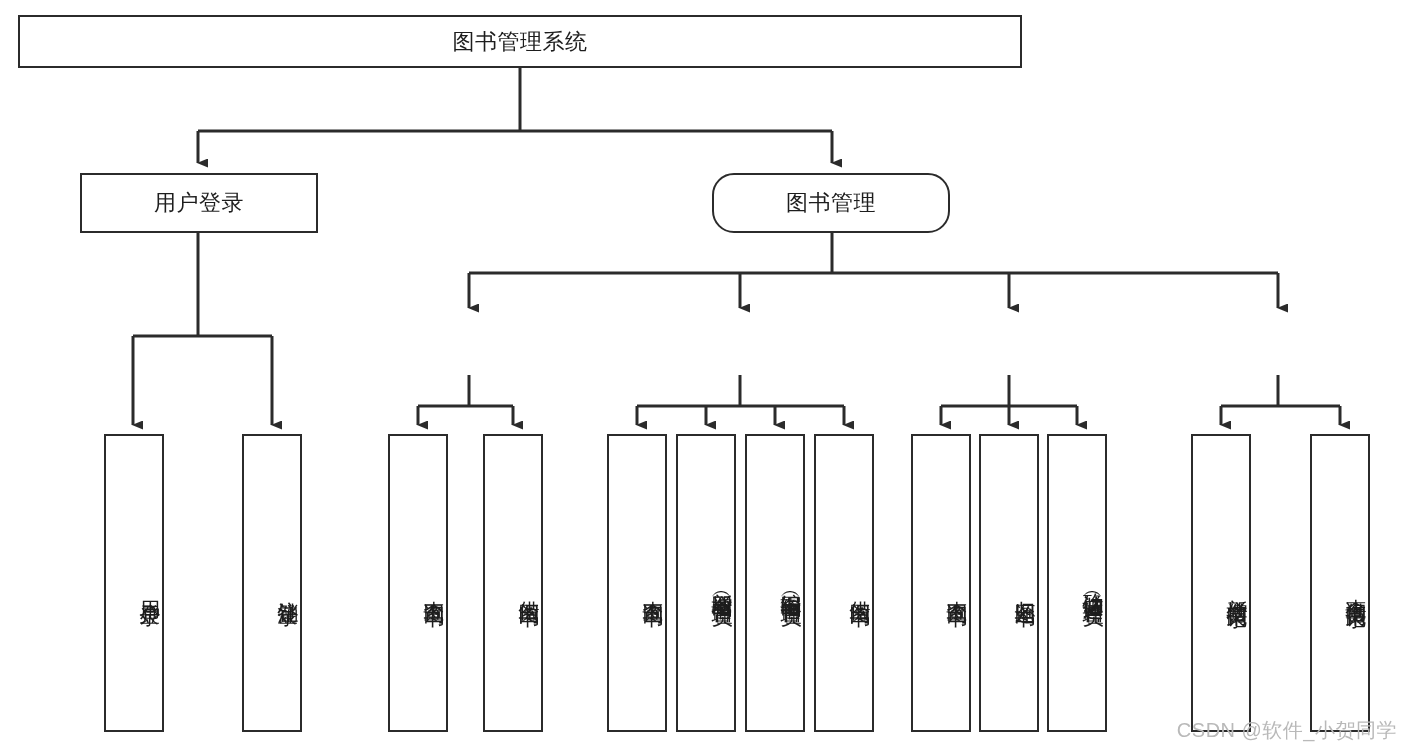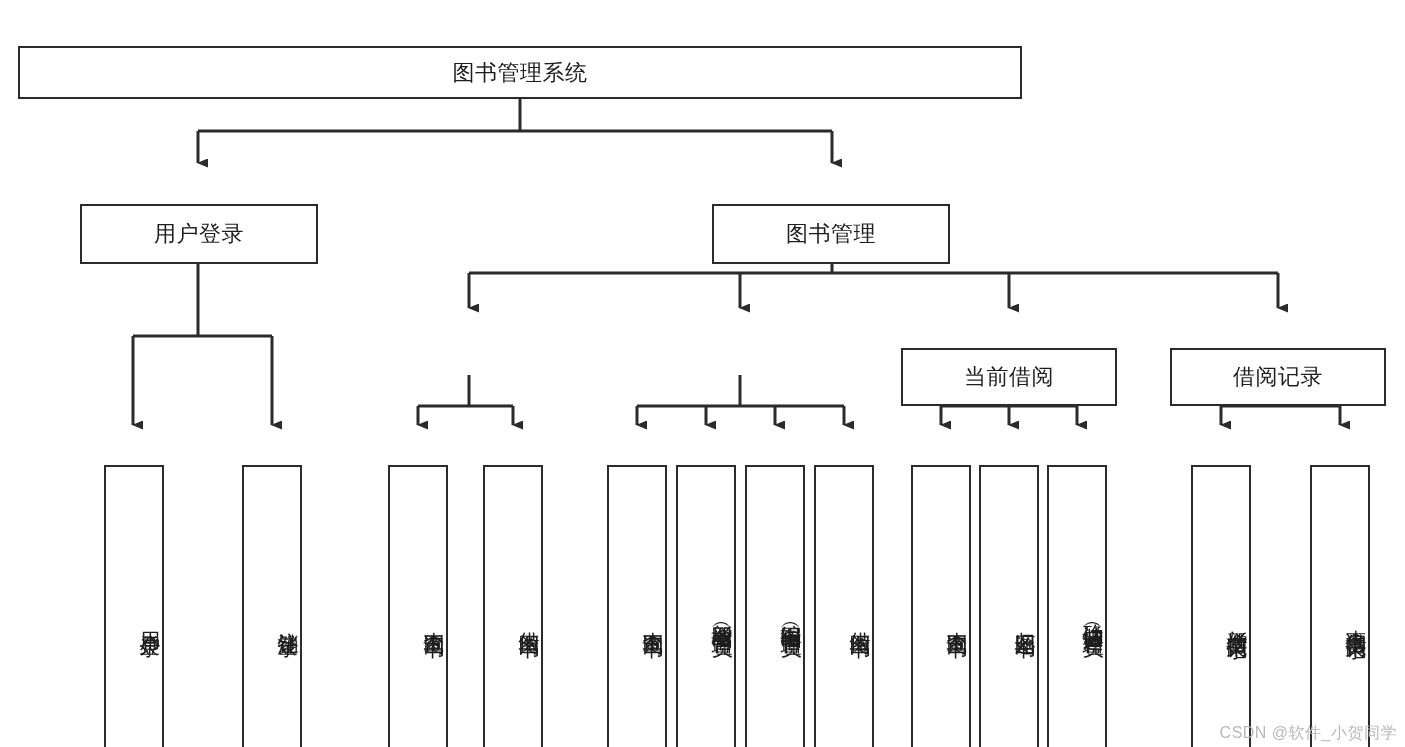--- a/index.html
+++ b/index.html
@@ -31,21 +31,20 @@
     box-sizing: border-box;
     background: #ffffff;
     border: 2.5px solid #2b2b2b;
     display: flex;
     align-items: center;
     justify-content: center;
     color: #1d1d1d;
     line-height: 1.18;
     text-align: center;
     letter-spacing: 0.5px;
-    margin-top: 31px;
   }
   .node.horiz {
     font-size: 22px;
   }
   .node.vert {
     writing-mode: vertical-rl;
     text-orientation: upright;
     font-size: 21px;
     align-items: flex-start;
     justify-content: center;
@@ -59,21 +58,21 @@
     display: block;
     white-space: pre;
   }
   .node.vert .node-label {
     white-space: normal;
   }
   #watermark {
     position: absolute;
     right: 8px;
     bottom: 3px;
-    font-size: 16px;
+    font-size: 20px;
     color: #b9b9b9;
     letter-spacing: 0.5px;
     user-select: none;
     white-space: nowrap;
   }
 </style>
 </head>
 <body>
 
 <div id="diagram-root">
@@ -128,30 +127,24 @@
     </g>
   </svg>
 
   <div class="node horiz" style="left:18px; top:15px; width:1004px; height:53px;">
     <span class="node-label">图书管理系统</span>
   </div>
 
   <div class="node horiz" style="left:80px; top:173px; width:238px; height:60px;">
     <span class="node-label">用户登录</span>
   </div>
-  <div class="node horiz" style="left:712px; top:173px; width:238px; height:60px;">
+  <div class="node horiz" style="left:712px; top:173px; width:238px; height:60px;border-radius:22px;">
     <span class="node-label">图书管理</span>
   </div>
 
-  <div class="node horiz" style="left:901px; top:317px; width:216px; height:58px;">
-    <span class="node-label">当前借阅</span>
-  </div>
-  <div class="node horiz" style="left:1170px; top:317px; width:216px; height:58px;">
-    <span class="node-label">借阅记录</span>
-  </div>
 
   <div class="node vert" style="left:104px; top:434px; width:60px; height:298px;">
     <span class="node-label">用户登录</span>
   </div>
   <div class="node vert" style="left:242px; top:434px; width:60px; height:298px;">
     <span class="node-label">注销登录</span>
   </div>
 
   <div class="node vert" style="left:388px; top:434px; width:60px; height:298px;">
     <span class="node-label">查询图书</span>

